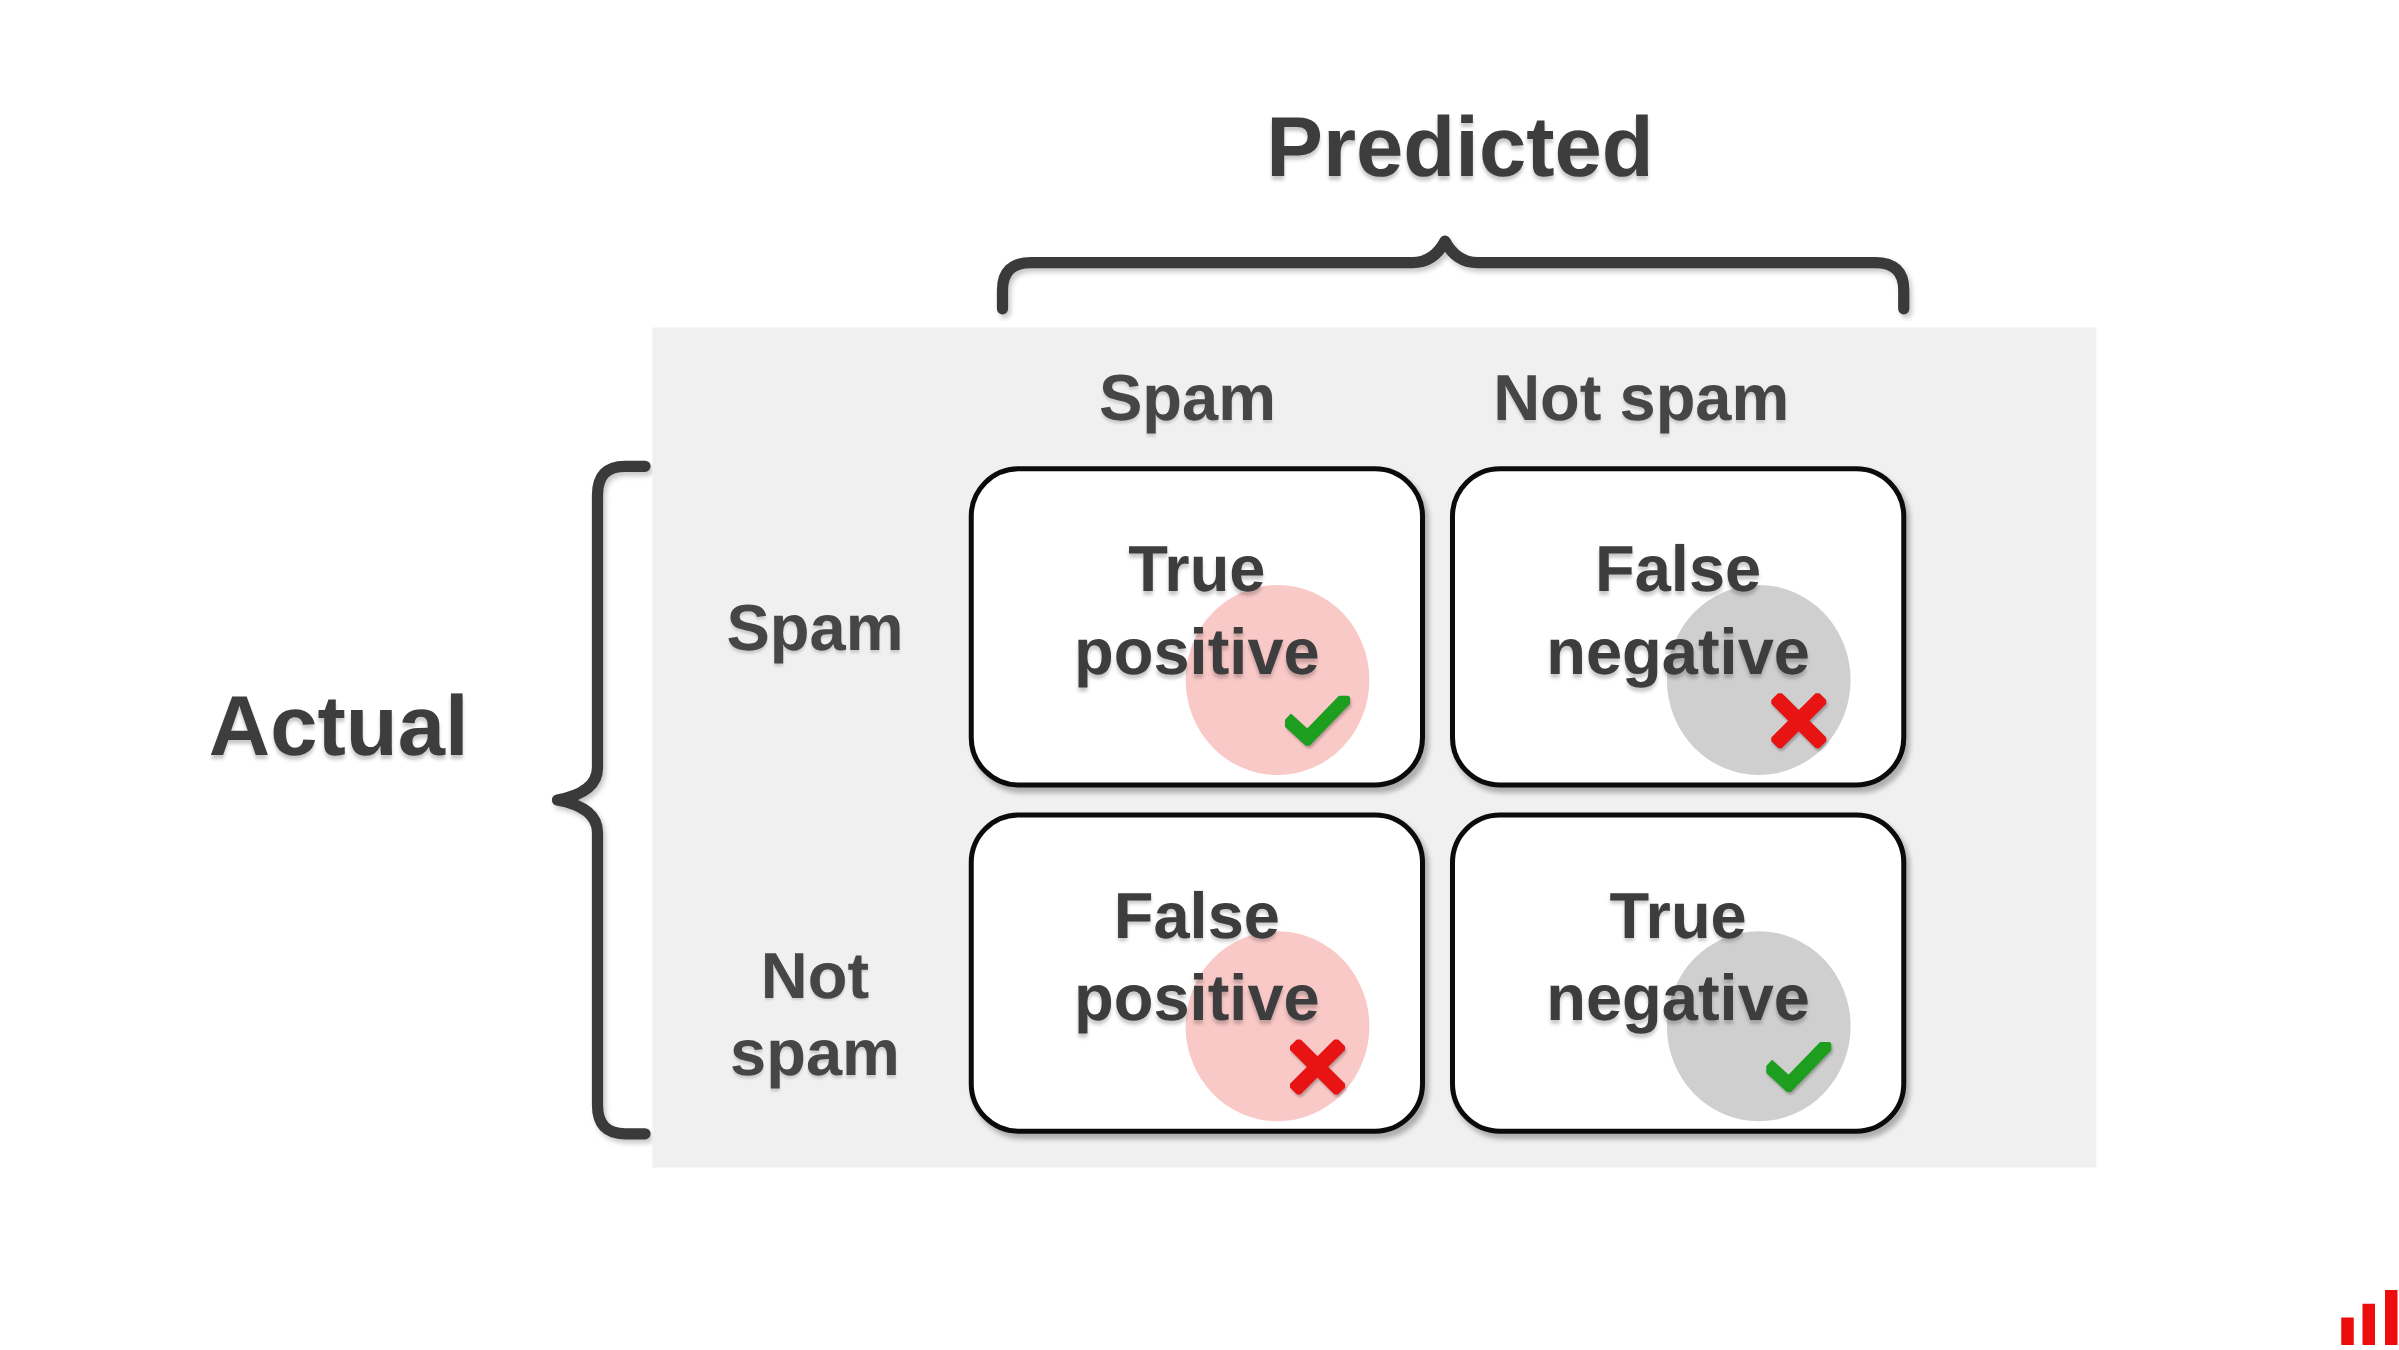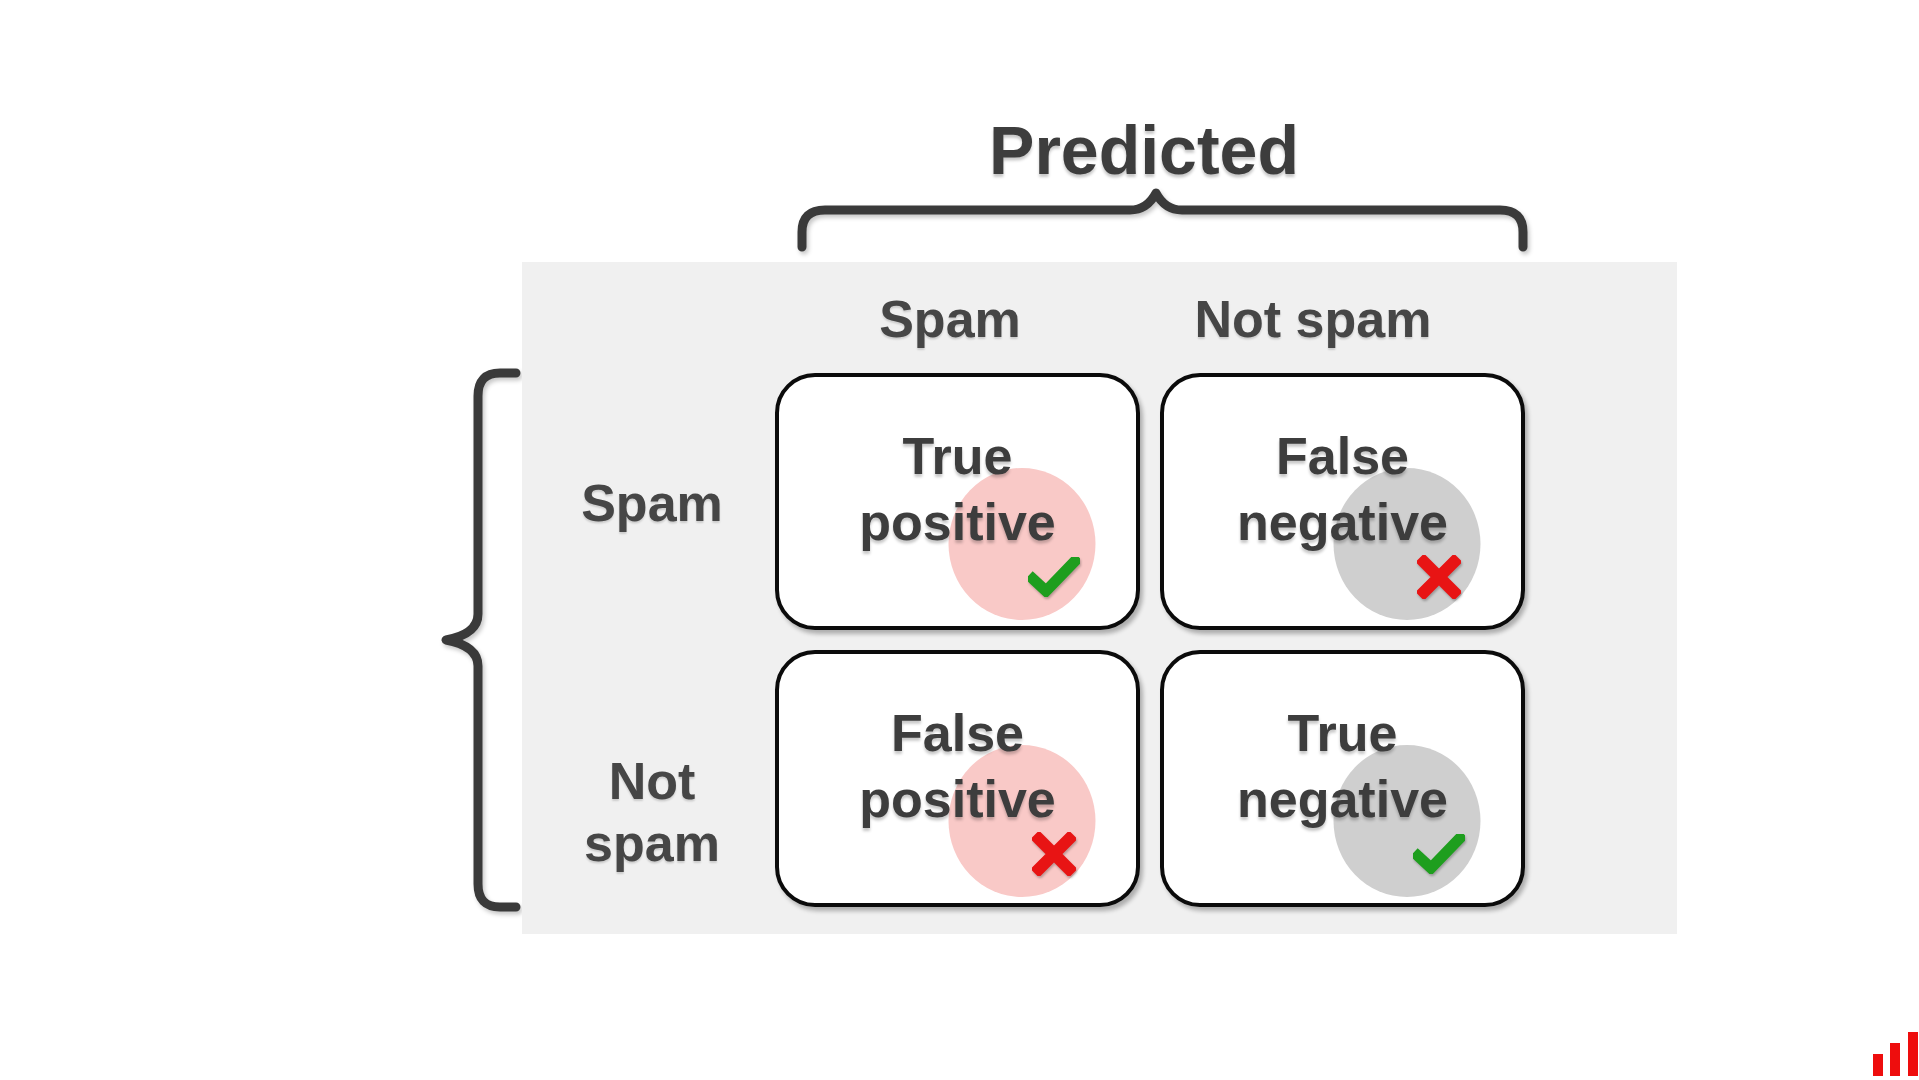--- a/index.html
+++ b/index.html
@@ -8,21 +8,21 @@
     font-family:"Liberation Sans","DejaVu Sans",sans-serif;overflow:hidden;
   }
   .abs{position:absolute;}
   
   .axis-title{
     font-size:68px;font-weight:700;color:var(--text-dark,#3d3d3d);
     line-height:68px;text-align:center;
     text-shadow:0 3px 3px rgba(0,0,0,0.22);
     white-space:nowrap;
   }
-  #predicted-title{left:944px;top:84px;width:400px;margin-top:32px;}
+  #predicted-title{left:968px;top:84px;width:400px;}
   #actual-title{left:71px;top:547px;width:400px;}
   
   .brace{stroke:#3a3a3a;stroke-width:9;fill:none;stroke-linecap:round;stroke-linejoin:round;}
   .brace-svg{filter:drop-shadow(2px 3px 2px rgba(0,0,0,0.22));}
   
   .matrix-panel{
     left:522px;top:262px;width:1155px;height:672px;
     background:var(--panel-bg,#f0f0f0);
   }
   
@@ -74,20 +74,21 @@
 <body>
 
 <div class="stage">
 
   <div class="abs axis-title" id="predicted-title">Predicted</div>
 
   <svg class="abs brace-svg" style="left:795px;top:188px;" width="736" height="66" viewBox="0 0 736 66">
     <path class="brace" d="M 7 59 L 7 44 Q 7 22 30 22 L 335 22 Q 352 22 361 5 Q 370 22 387 22 L 705 22 Q 728 22 728 44 L 728 59"></path>
   </svg>
 
+  <div class="abs axis-title" id="actual-title">Actual</div>
 
   <svg class="abs brace-svg" style="left:438px;top:366px;" width="86" height="550" viewBox="0 0 86 550">
     <path class="brace" d="M 78 7 L 62 7 Q 40 7 40 30 L 40 248 Q 40 268 8 274 Q 40 280 40 300 L 40 518 Q 40 541 62 541 L 78 541"></path>
   </svg>
 
   <div class="abs matrix-panel"></div>
 
   <div class="abs mx-label" id="col-label-spam">Spam</div>
   <div class="abs mx-label" id="col-label-notspam">Not spam</div>
 

